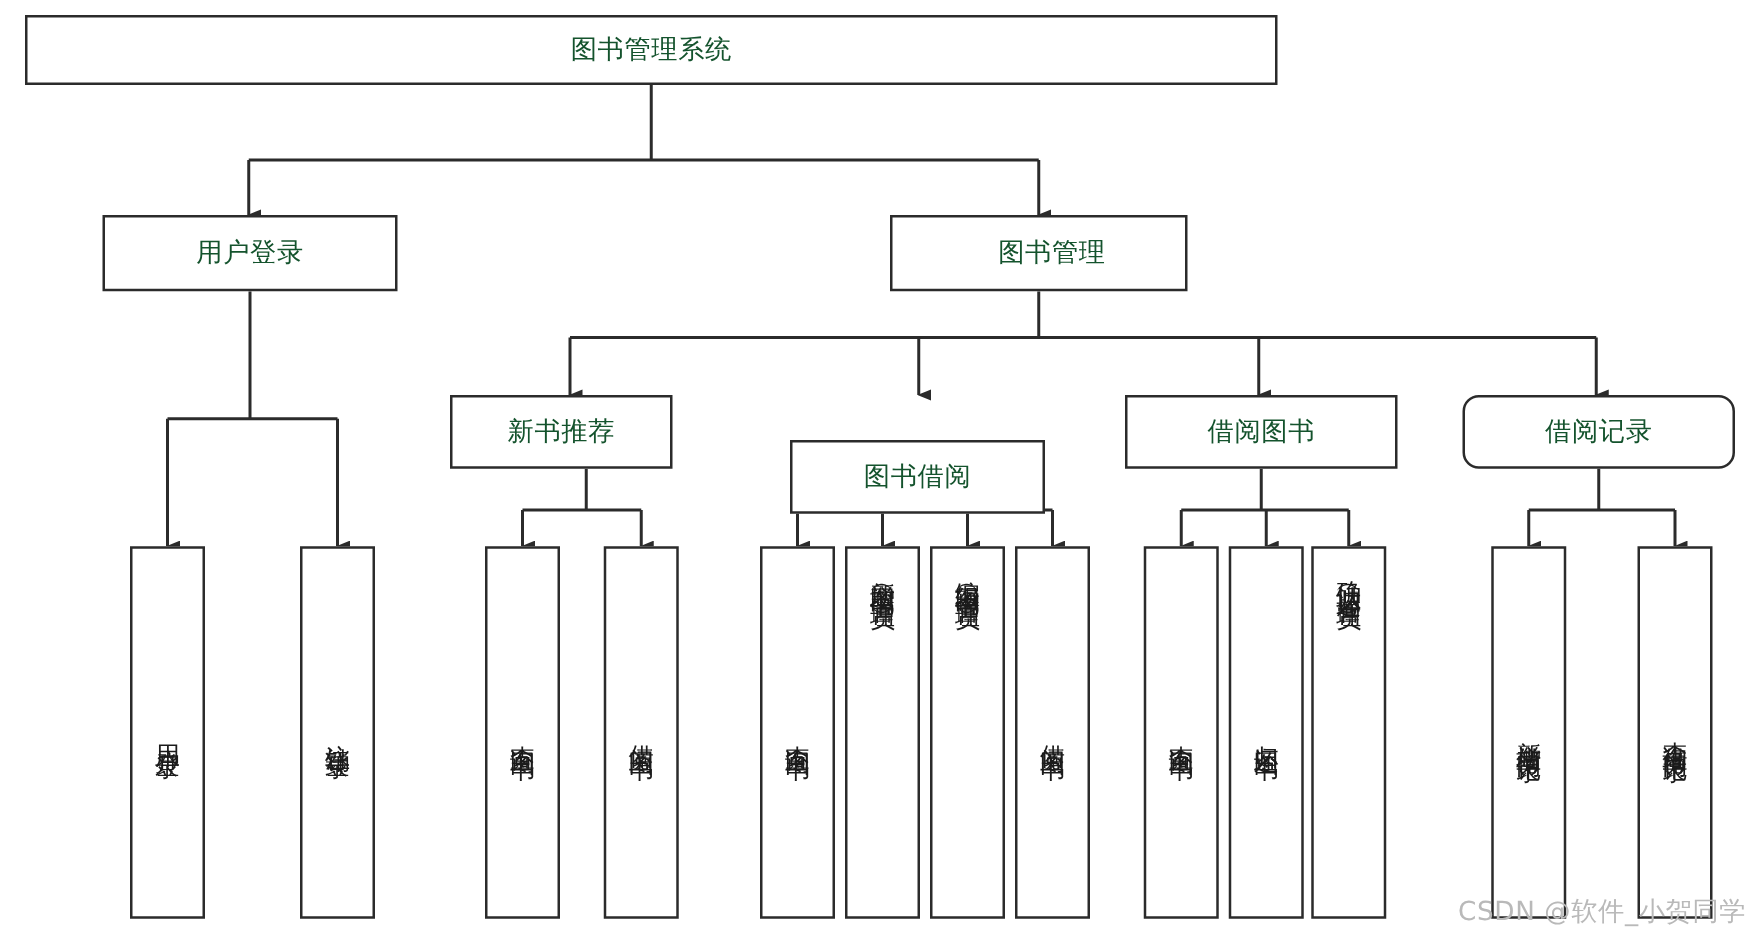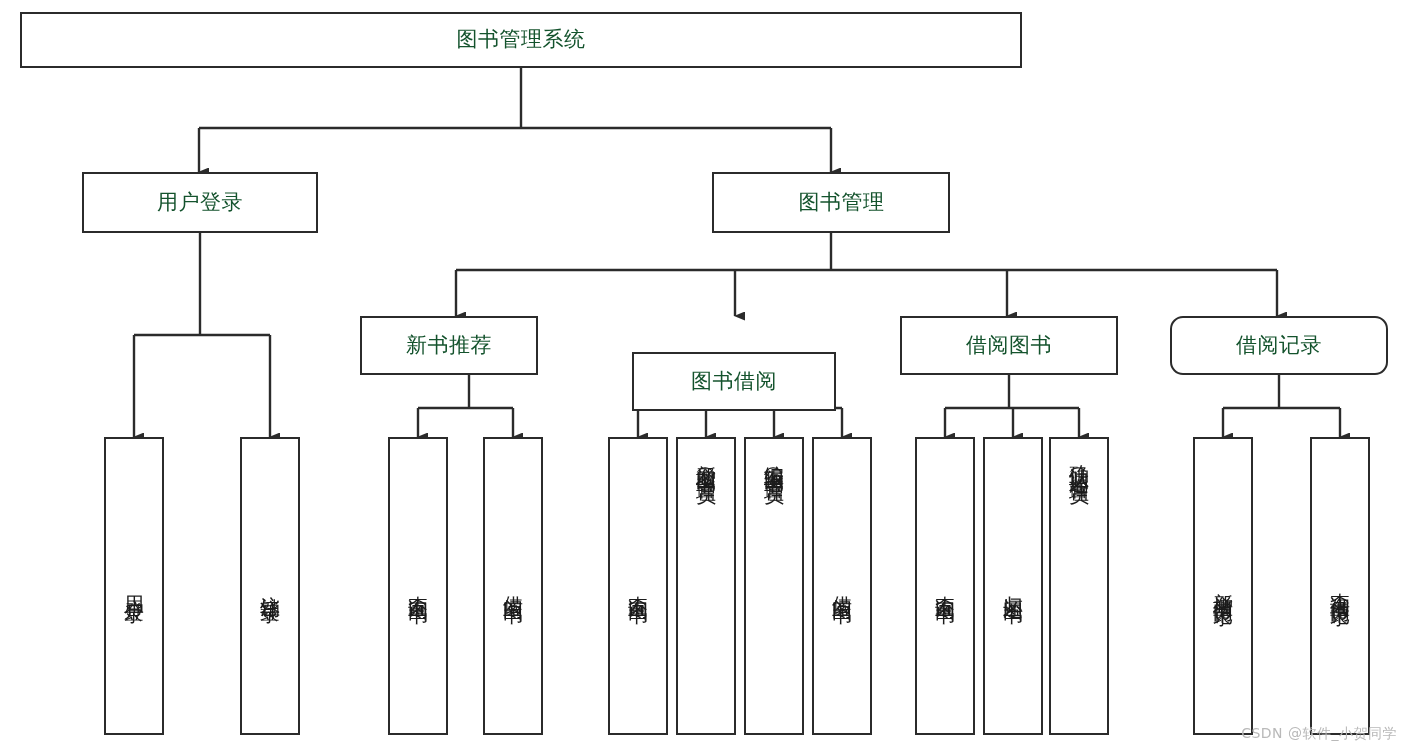--- a/index.html
+++ b/index.html
@@ -69,21 +69,21 @@
   }
   .conn-line {
     stroke: #2b2b2b;
     stroke-width: 2.4;
     fill: none;
   }
   .watermark {
     position: absolute;
     right: 8px;
     bottom: 4px;
-    font-size: 14px;
+    font-size: 21px;
     color: #b9b9b9;
     white-space: nowrap;
     letter-spacing: 0.5px;
   }
 </style>
 </head>
 <body>
 
 <div id="diagram-root">
 

